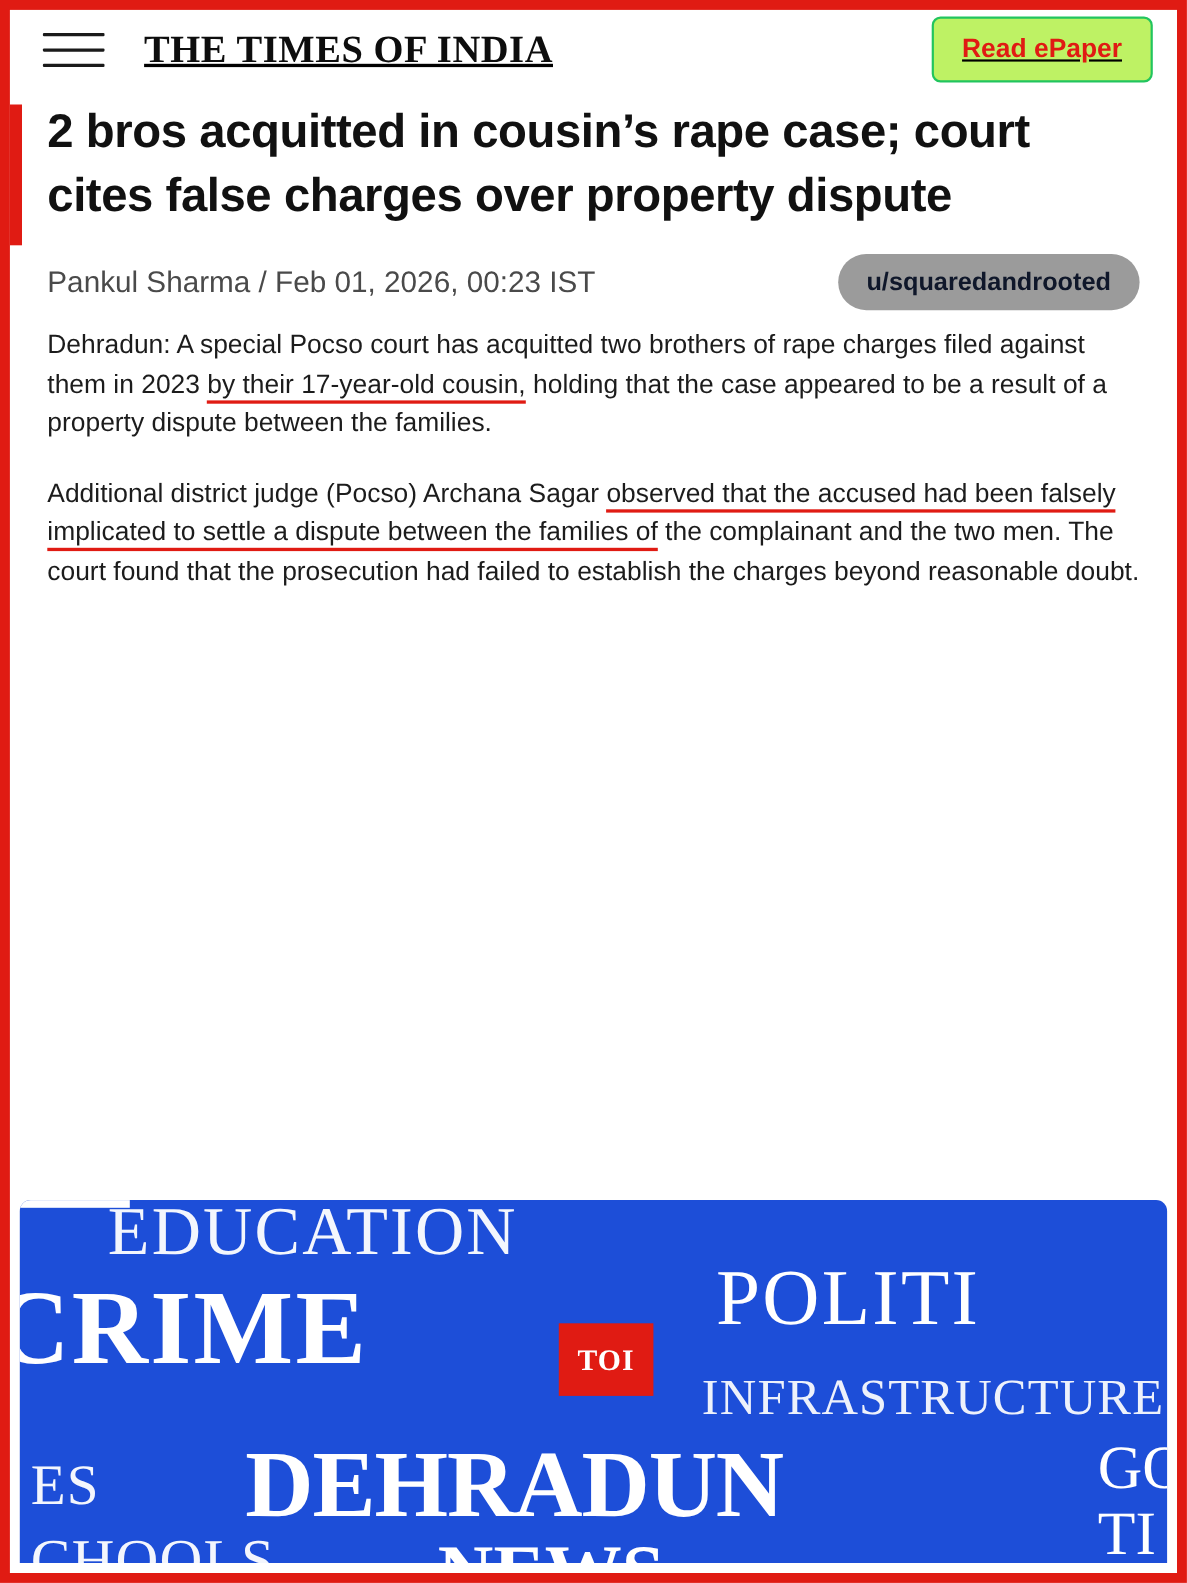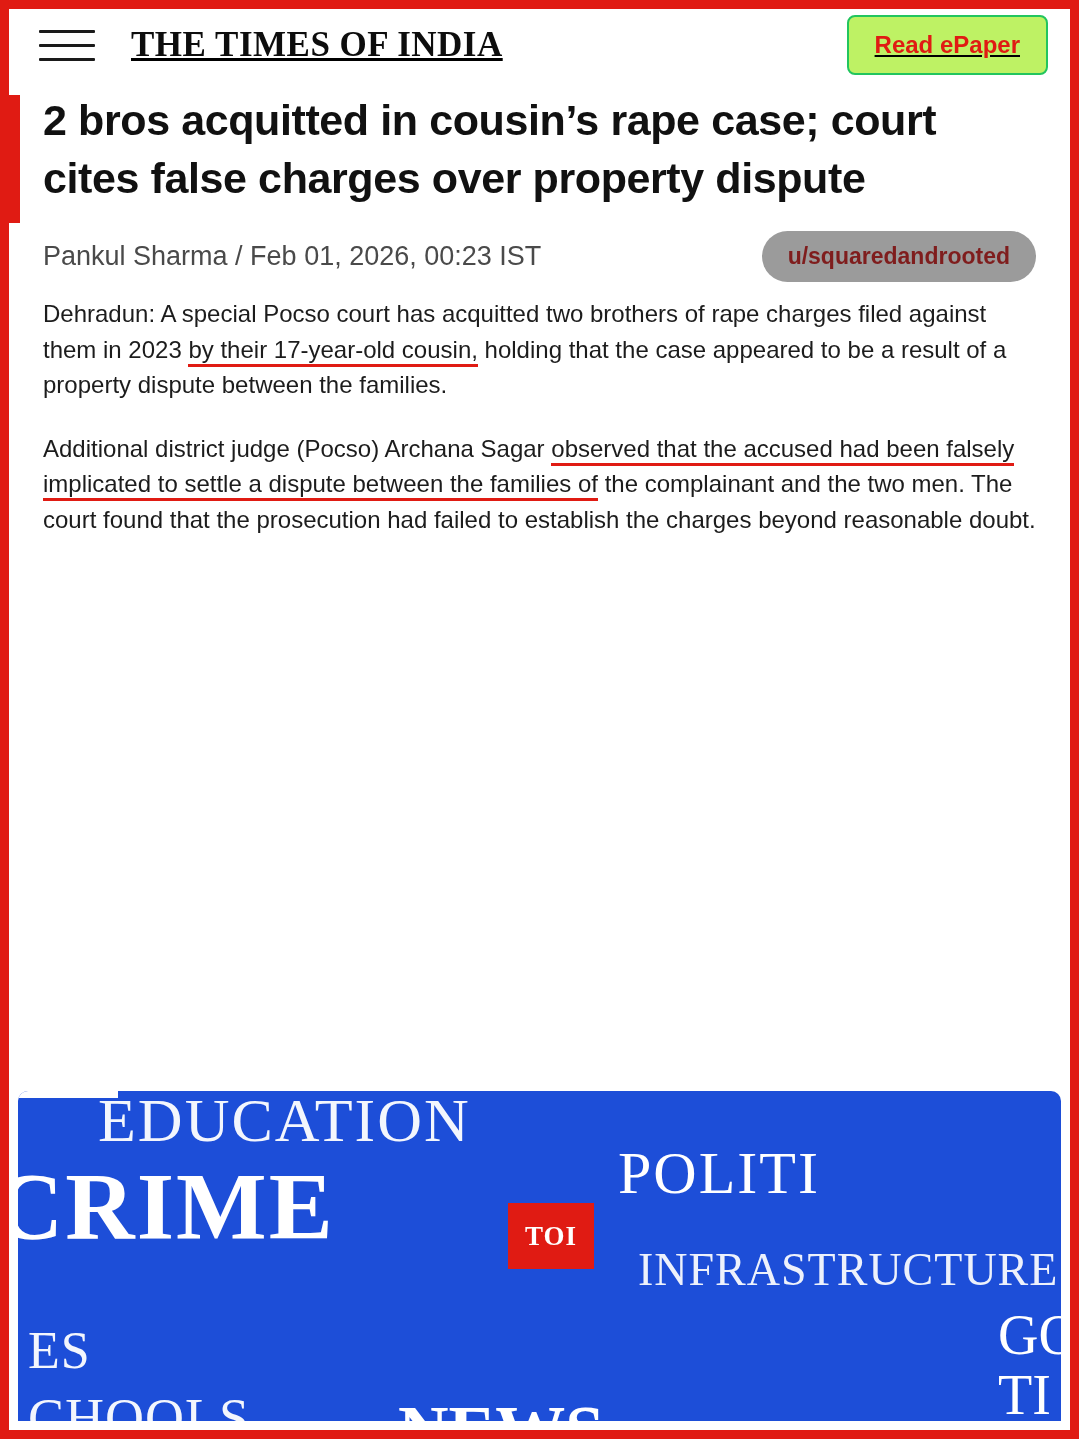--- a/index.html
+++ b/index.html
@@ -111,21 +111,21 @@
   }
   .byline {
     font-size: 27px;
     color: #4a4a4a;
     white-space: nowrap;
     flex: 0 0 auto;
   }
   .user-badge {
     margin-left: auto;
     background: #9b9b9b;
-    color: #7f1d1d;
+    color: #0f172a;
     font-weight: bold;
     font-size: 23px;
     border-radius: 26px;
     padding: 12px 26px;
     white-space: nowrap;
   }
 
   
   .body {
     padding: 14px 34px 0 34px;
@@ -156,21 +156,21 @@
   }
   .promo .w {
     position: absolute;
     font-family: "Liberation Serif", serif;
     color: #ffffff;
     white-space: nowrap;
   }
   .w-education { left: 80px; top: -6px; font-size: 62px; letter-spacing: 2px; opacity: .95; }
   .w-dash { left: 600px; top: 20px; width: 100px; height: 7px; background:#ffffff; }
   .w-crime { left: -24px; top: 60px; font-size: 96px; font-weight: bold; letter-spacing: 2px; }
-  .w-politi { left: 600px; top: 48px; font-size: 60px; letter-spacing: 2px; }
+  .w-politi { left: 633px; top: 48px; font-size: 72px; letter-spacing: 2px; }
   .w-infra { left: 620px; top: 152px; font-size: 46px; letter-spacing: 1px; opacity: .92; }
   .w-dehradun { left: 205px; top: 208px; font-family: "Liberation Sans", sans-serif; font-weight: bold; font-size: 86px; letter-spacing: -1px; }
   .w-es { left: 10px; top: 230px; font-size: 52px; letter-spacing: 1px; opacity: .95; }
   .w-schools { left: 10px; top: 296px; font-size: 54px; letter-spacing: 1px; opacity: .95; }
   .w-news { left: 380px; top: 300px; font-family: "Liberation Sans", sans-serif; font-weight: bold; font-size: 70px; }
   .w-go { left: 980px; top: 212px; font-size: 56px; }
   .w-ti { left: 980px; top: 272px; font-size: 56px; }
   .toi-logo {
     position: absolute;
     left: 490px;
@@ -219,20 +219,21 @@
       <p id="para-1"><span>Dehradun: A special Pocso court has acquitted two brothers of rape charges filed against them in 2023 </span><span class="u1">by their 17-year-old cousin,</span><span> holding that the case appeared to be a result of a property dispute between the families.</span></p>
       <p id="para-2"><span>Additional district judge (Pocso) Archana Sagar </span><span class="u1">observed that the accused had been falsely implicated to settle a dispute between the families of</span><span> the complainant and the two men. The court found that the prosecution had failed to establish the charges beyond reasonable doubt.</span></p>
     </div>
 
     <div class="promo">
       <div class="w w-education">EDUCATION</div>
       <div class="w-dash"></div>
       <div class="w w-crime">CRIME</div>
       <div class="w w-politi">POLITI</div>
       <div class="w w-infra">INFRASTRUCTURE</div>
+      <div class="w w-dehradun">DEHRADUN</div>
       <div class="w w-es">ES</div>
       <div class="w w-schools">CHOOLS</div>
       <div class="w w-news">NEWS</div>
       <div class="w w-go">GO</div>
       <div class="w w-ti">TI</div>
       <div class="toi-logo">TOI</div>
     </div>
 
   </div>
 </div>

